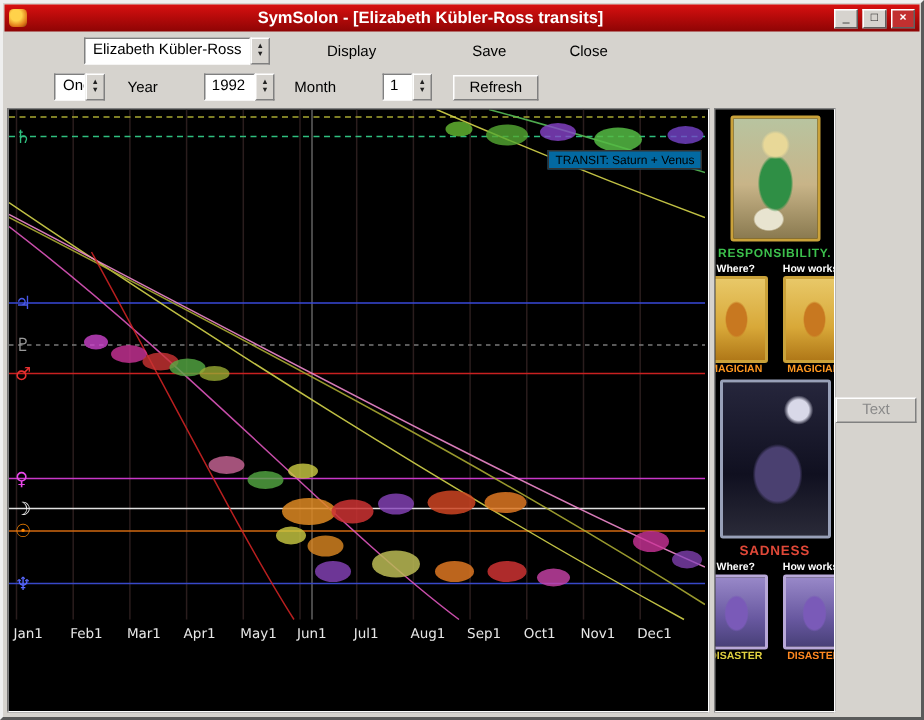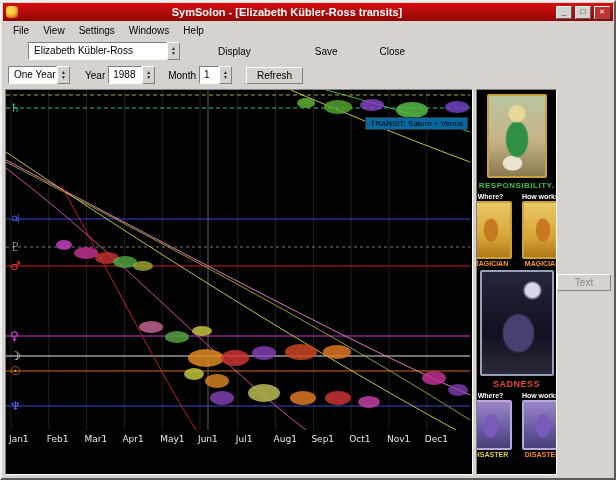--- a/index.html
+++ b/index.html
@@ -8,21 +8,21 @@
   .titlebar{height:18px;flex:0 0 18px;background:linear-gradient(180deg,#d81010,#8e0404);display:flex;align-items:center;padding:0 3px;gap:3px;margin:1px;}
   .title-icon{width:12px;height:12px;border-radius:3px;background:radial-gradient(circle at 40% 35%,#ffd24a 0 35%,#e07818 70%,#803808 100%);flex:0 0 12px;}
   .title-text{flex:1;text-align:center;color:#ffffff;font-size:11px;font-weight:bold;white-space:nowrap;overflow:hidden;}
   .tbtn{width:16px;height:13px;box-sizing:border-box;background:#d6d3ce;border:1px solid;border-color:#ffffff #606060 #606060 #ffffff;font-size:8px;line-height:10px;text-align:center;color:#222;cursor:pointer;}
   .tbtn.close{background:#c23030;color:#fff;font-weight:bold;}
   
   .menubar{height:17px;flex:0 0 17px;display:flex;align-items:center;padding-left:4px;font-size:10px;background:#d6d3ce;}
   .menu-item{padding:1px 7px;cursor:pointer;}
   
   .toolbar{height:24px;flex:0 0 24px;display:flex;align-items:center;font-size:10px;background:#d6d3ce;}
-  .sunken{background:#ffffff;border:1px solid;border-color:#808080 #ffffff #ffffff #808080;box-sizing:border-box;}
+  .sunken{background:#ffffff;border:1px solid;border-color:#808080 #ffffff #ffffff #808080;box-sizing:border-box;margin-left:28px;}
   .raised{background:#d6d3ce;border:1px solid;border-color:#ffffff #808080 #808080 #ffffff;box-sizing:border-box;}
   .combo{display:flex;height:18px;align-items:stretch;cursor:pointer;}
   .combo .value{padding:2px 5px;font-size:10px;white-space:nowrap;overflow:hidden;}
   .arrows{width:13px;display:flex;flex-direction:column;align-items:center;justify-content:center;font-size:5px;line-height:5px;color:#222;}
   .spin{display:flex;height:18px;}
   .spin .num{padding:2px 4px;font-size:10px;}
   .flatbtn{background:none;border:none;font-size:10px;color:#000;padding:2px 6px;cursor:pointer;font-family:inherit;}
   .btn{padding:2px 10px;font-size:10px;cursor:pointer;font-family:inherit;}
   .lbl{padding:0 3px;}
   
@@ -70,27 +70,20 @@
 <div class="window">
 
   <div class="titlebar">
     <div class="title-icon"></div>
     <div class="title-text">SymSolon - [Elizabeth Kübler-Ross transits]</div>
     <div class="tbtn">_</div>
     <div class="tbtn">□</div>
     <div class="tbtn close">×</div>
   </div>
 
-  <div class="menubar">
-    <span class="menu-item">File</span>
-    <span class="menu-item">View</span>
-    <span class="menu-item">Settings</span>
-    <span class="menu-item">Windows</span>
-    <span class="menu-item">Help</span>
-  </div>
 
   <div class="toolbar">
     <div class="combo" style="margin-left:26px;width:152px;">
       <div class="value sunken" style="flex:1;">Elizabeth Kübler-Ross</div>
       <div class="arrows raised">
           <span>▲</span>
           <span>▼</span>
         </div>
     </div>
     <button class="flatbtn" style="margin-left:32px;">Display</button>
@@ -101,21 +94,21 @@
   <div class="toolbar">
     <div class="combo" style="margin-left:6px;width:62px;">
       <div class="value sunken" style="flex:1;">One Year</div>
       <div class="arrows raised">
           <span>▲</span>
           <span>▼</span>
         </div>
     </div>
     <span class="lbl" style="margin-left:12px;">Year</span>
     <div class="spin">
-      <div class="num sunken" style="width:34px;">1988</div>
+      <div class="num sunken" style="width:34px;">1992</div>
       <div class="arrows raised">
           <span>▲</span>
           <span>▼</span>
         </div>
     </div>
     <span class="lbl" style="margin-left:10px;">Month</span>
     <div class="spin">
       <div class="num sunken" style="width:20px;">1</div>
       <div class="arrows raised">
           <span>▲</span>

